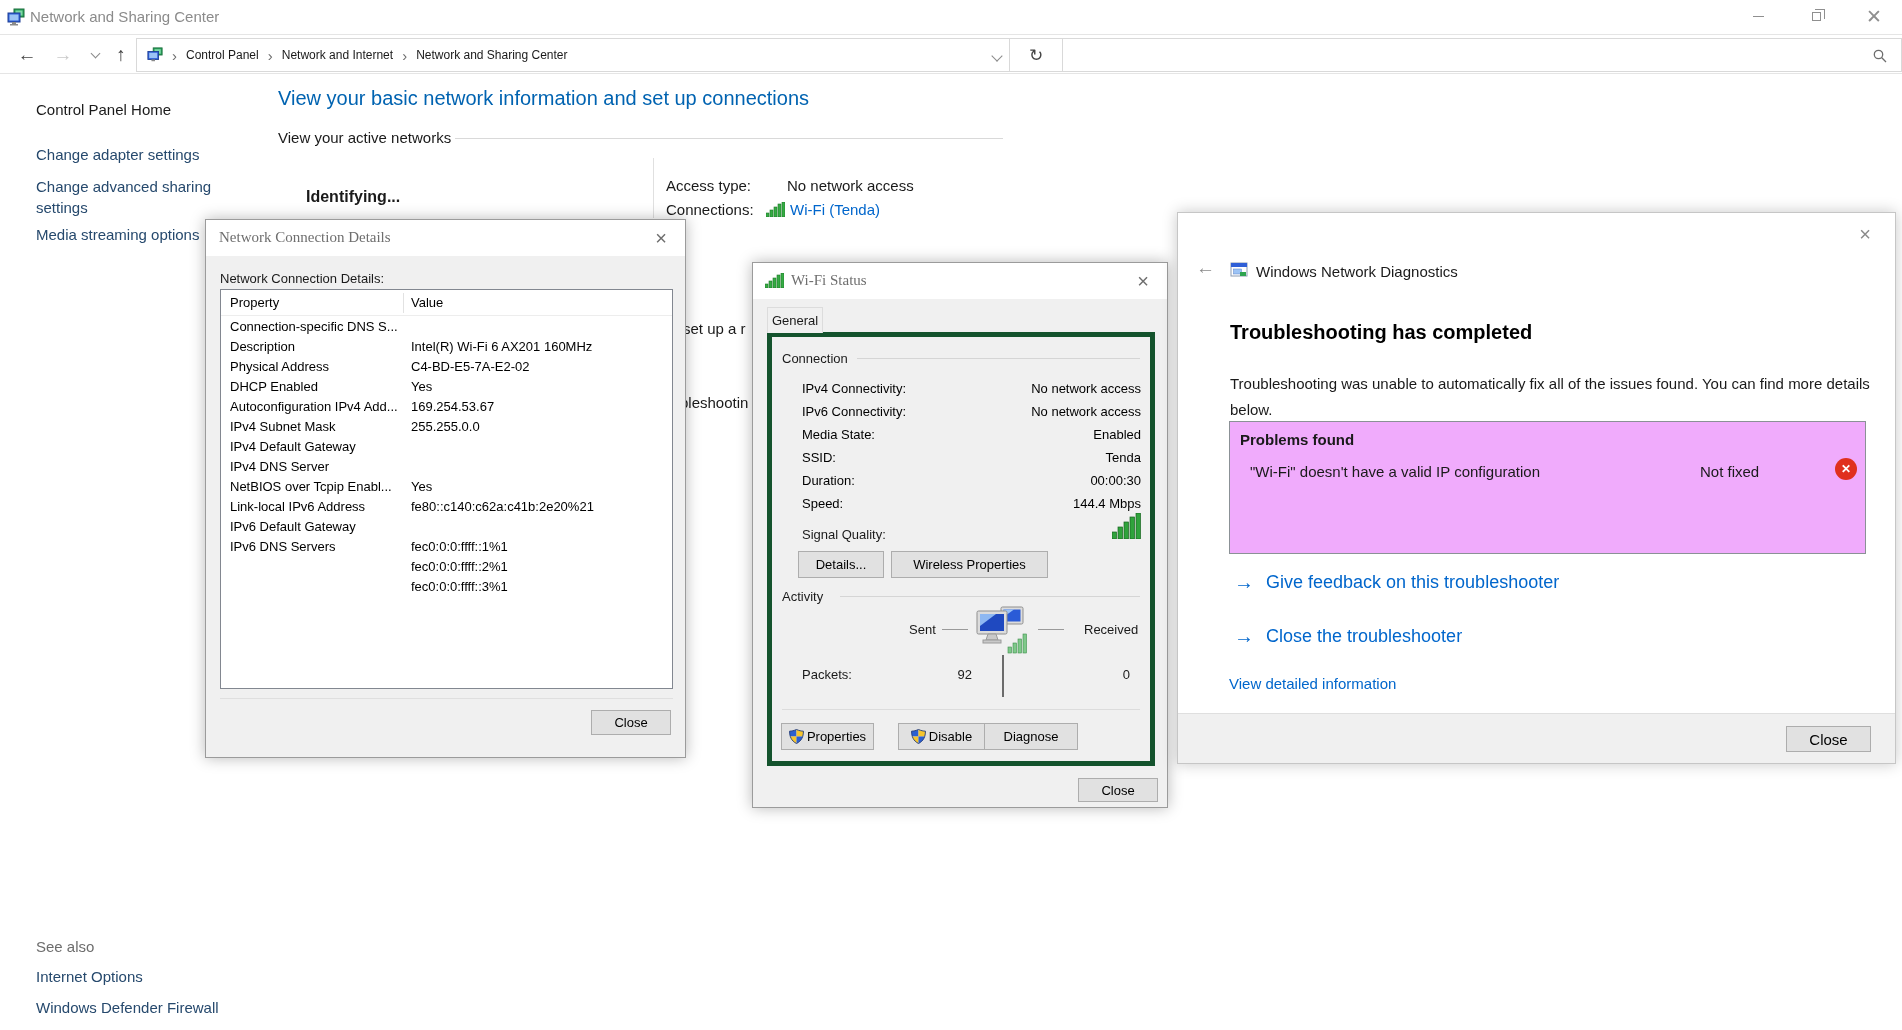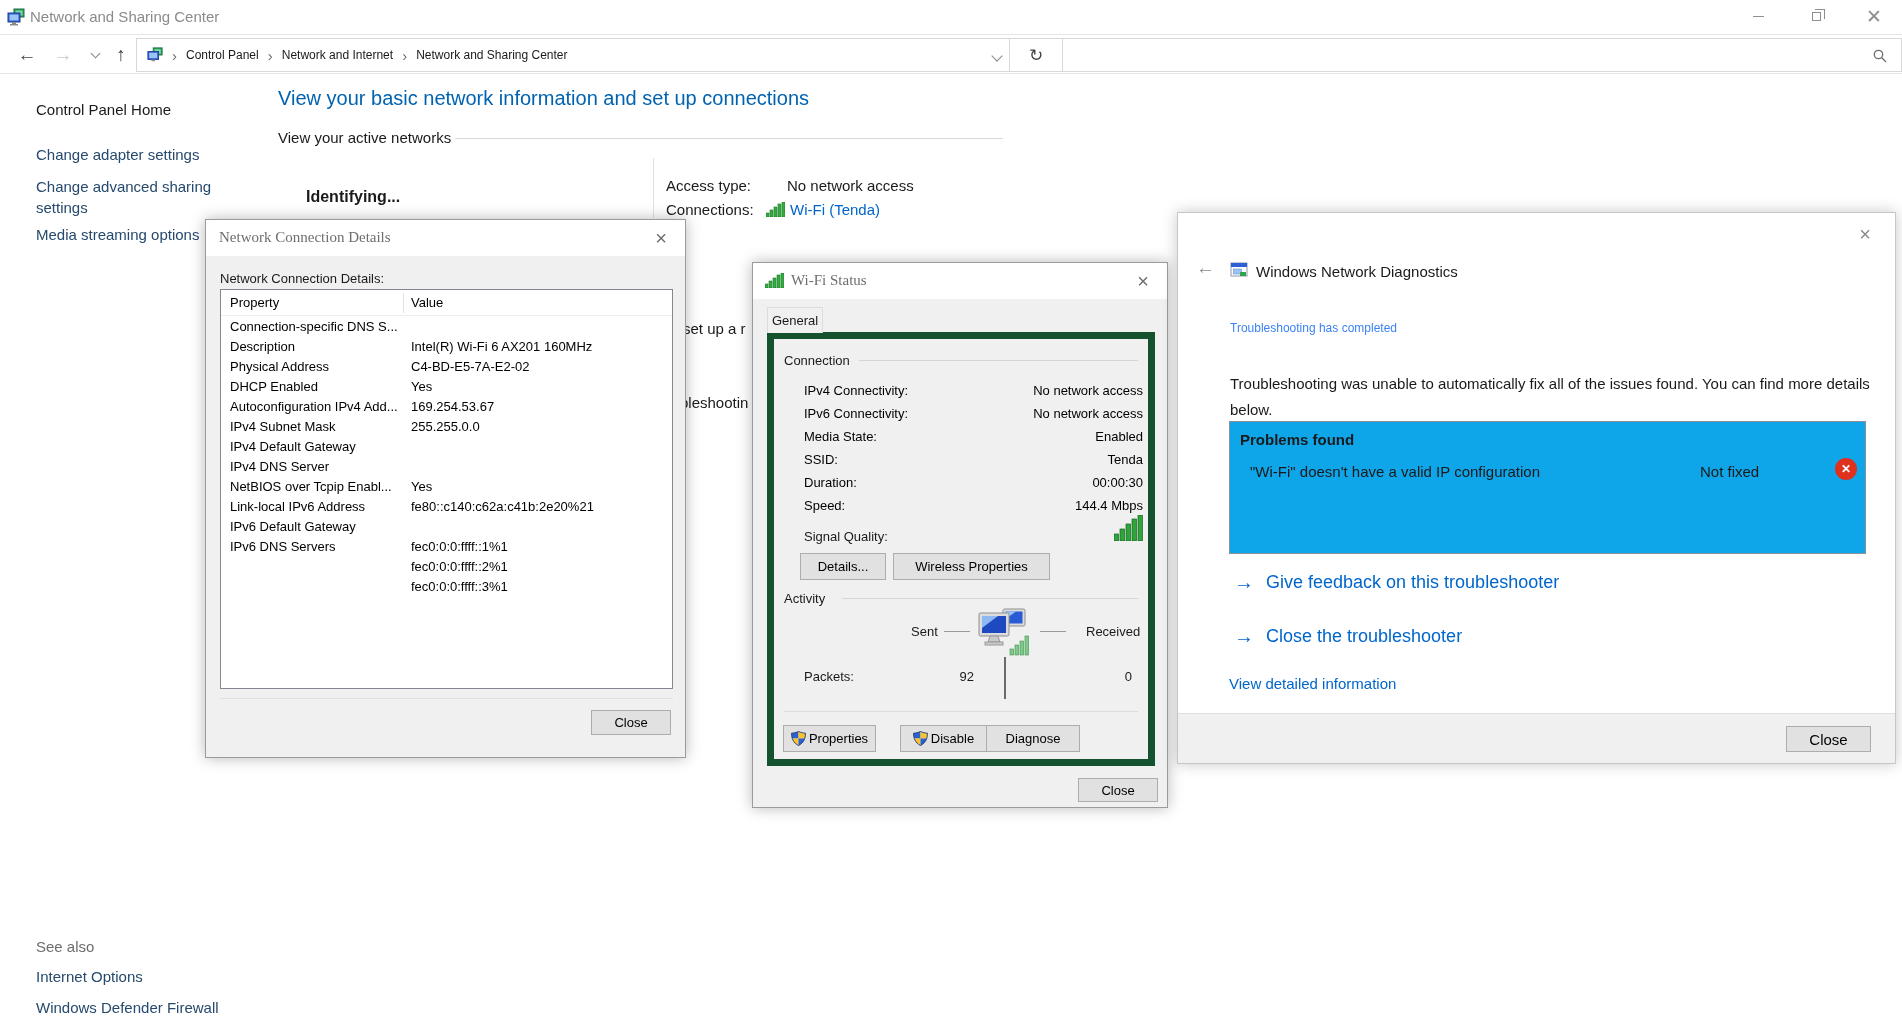--- a/index.html
+++ b/index.html
@@ -45,28 +45,28 @@
   .dlg-x { position:absolute; right:10px; top:5px; width:28px; height:26px; display:flex; align-items:center; justify-content:center; font-size:20px; color:#6e6e6e; }
   .btn { position:absolute; background:#e1e1e1; border:1px solid #adadad; font-size:13px; color:#000; display:flex; align-items:center; justify-content:center; font-family:"Liberation Sans",sans-serif; }
   .lv { background:#fff; border:1px solid #828790; }
   .lv-header { position:relative; height:26px; border-bottom:1px solid #ededed; font-size:13px; color:#000; }
   .lv-coldiv { position:absolute; left:182px; top:3px; width:1px; height:20px; background:#e2e2e2; }
   .lv-row { position:relative; height:20px; font-size:13px; color:#000; }
   .lv-prop { position:absolute; left:9px; top:3px; white-space:nowrap; }
   .lv-val { position:absolute; left:190px; top:3px; white-space:nowrap; }
   .grp-line { height:1px; background:#d5d5d5; }
   .wrow { position:absolute; left:30px; width:339px; display:flex; justify-content:space-between; font-size:13px; color:#000; }
-  .tabpage { position:absolute; border:7px solid #14532d; background:#f0f0f0; }
+  .tabpage { position:absolute; border:5px solid #14532d; background:#f0f0f0; }
   .tabbtn { position:absolute; background:#f0f0f0; border:1px solid #dcdcdc; border-bottom:none; font-size:13px; display:flex; align-items:flex-start; justify-content:center; padding-top:5px; }
 
   
   .diag { background:#fff; border:1px solid #c6c6c6; box-shadow:0 0 14px rgba(0,0,0,.22); }
-  .diag-heading { font-size:12px; color:#3b82f6; }
+  .diag-heading { font-size:20px; color:#000000;font-weight:bold; }
   .diag-body { font-size:15px; line-height:26px; color:#1a1a1a; }
-  .problems-box { position:absolute; border:1px solid #8b9196; background:#0ea5e9;padding-left:47px; }
+  .problems-box { position:absolute; border:1px solid #8b9196; background:#f0abfc;padding-left:47px; }
   .big-link { font-size:18px; color:#0066cc; cursor:pointer; white-space:nowrap; }
   .err-badge { width:22px; height:22px; border-radius:50%; background:#e0301e; color:#fff; font-size:12px; font-weight:bold; display:flex; align-items:center; justify-content:center; }
   .diag-footer { position:absolute; left:0; right:0; bottom:0; height:50px; background:#f0f0f0; border-top:1px solid #dfdfdf; }
 </style>
 </head>
 <body>
 
 <div id="screen">
 
   <div class="abs titlebar">

